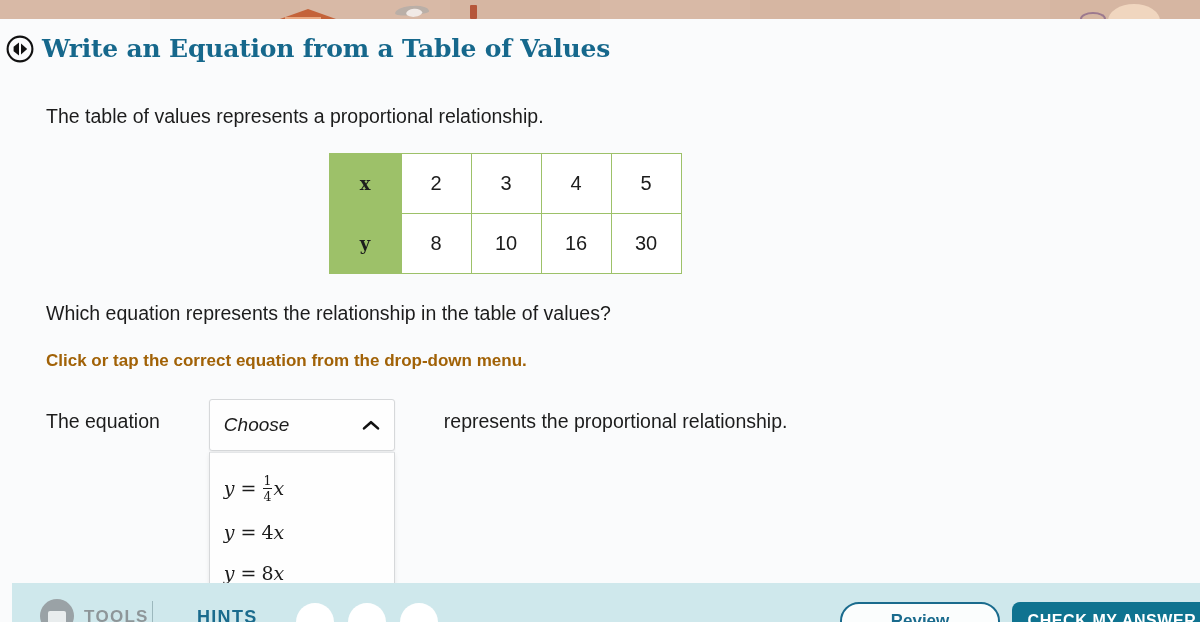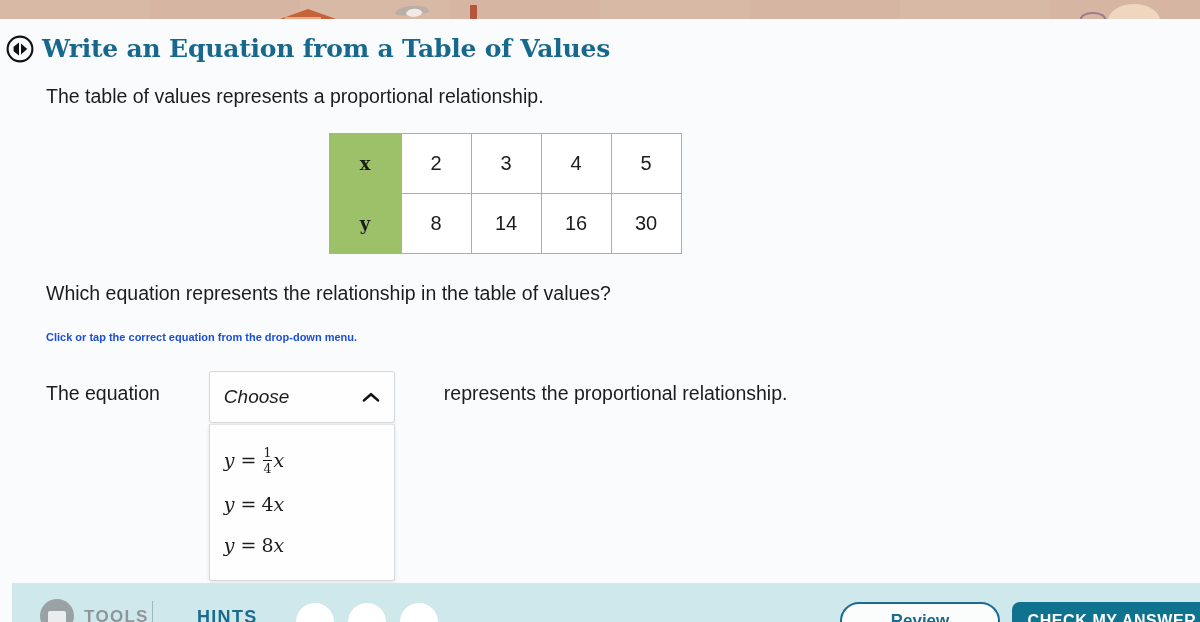--- a/index.html
+++ b/index.html
@@ -122,21 +122,21 @@
     top: 80px; left: 0;
     width: 1200px;
   }
   .intro-text,
   .question-text,
   .sentence-text {
     font-size: 19.5px;
     color: #1c1c1c;
     line-height: 1.3;
   }
-  .intro-text { margin: 4px 0 0 46px; }
+  .intro-text { margin: 24px 0 0 46px; }
 
   
   .table-wrap {
     margin: 24px 0 0 0;
     display: flex;
     justify-content: center;
     padding-right: 190px;
   }
   table.values-table {
     border-collapse: collapse;
@@ -158,23 +158,23 @@
     font-family: "DejaVu Serif", "Liberation Serif", serif;
     font-weight: 700;
     font-size: 18px;
     color: #1c1c1c;
   }
 
   .question-text { margin: 27px 0 0 46px; }
 
   .instruction-text {
     margin: 24px 0 0 46px;
-    font-size: 11px;
-    font-weight: 700;
-    color: #1d4ed8;
+    font-size: 17px;
+    font-weight: 700;
+    color: #a16207;
   }
 
   
   .sentence-row {
     margin: 28px 0 0 46px;
     display: flex;
     align-items: flex-start;
     position: relative;
     height: 60px;
     gap: 40px;
@@ -389,21 +389,21 @@
           <tr>
             <td class="rowhead">x</td>
             <td>2</td>
             <td>3</td>
             <td>4</td>
             <td>5</td>
           </tr>
           <tr>
             <td class="rowhead">y</td>
             <td>8</td>
-            <td>14</td>
+            <td>10</td>
             <td>16</td>
             <td>30</td>
           </tr>
         </tbody>
       </table>
     </div>
 
     <p class="question-text">Which equation represents the relationship in the table of values?</p>
 
     <p class="instruction-text">Click or tap the correct equation from the drop-down menu.</p>

